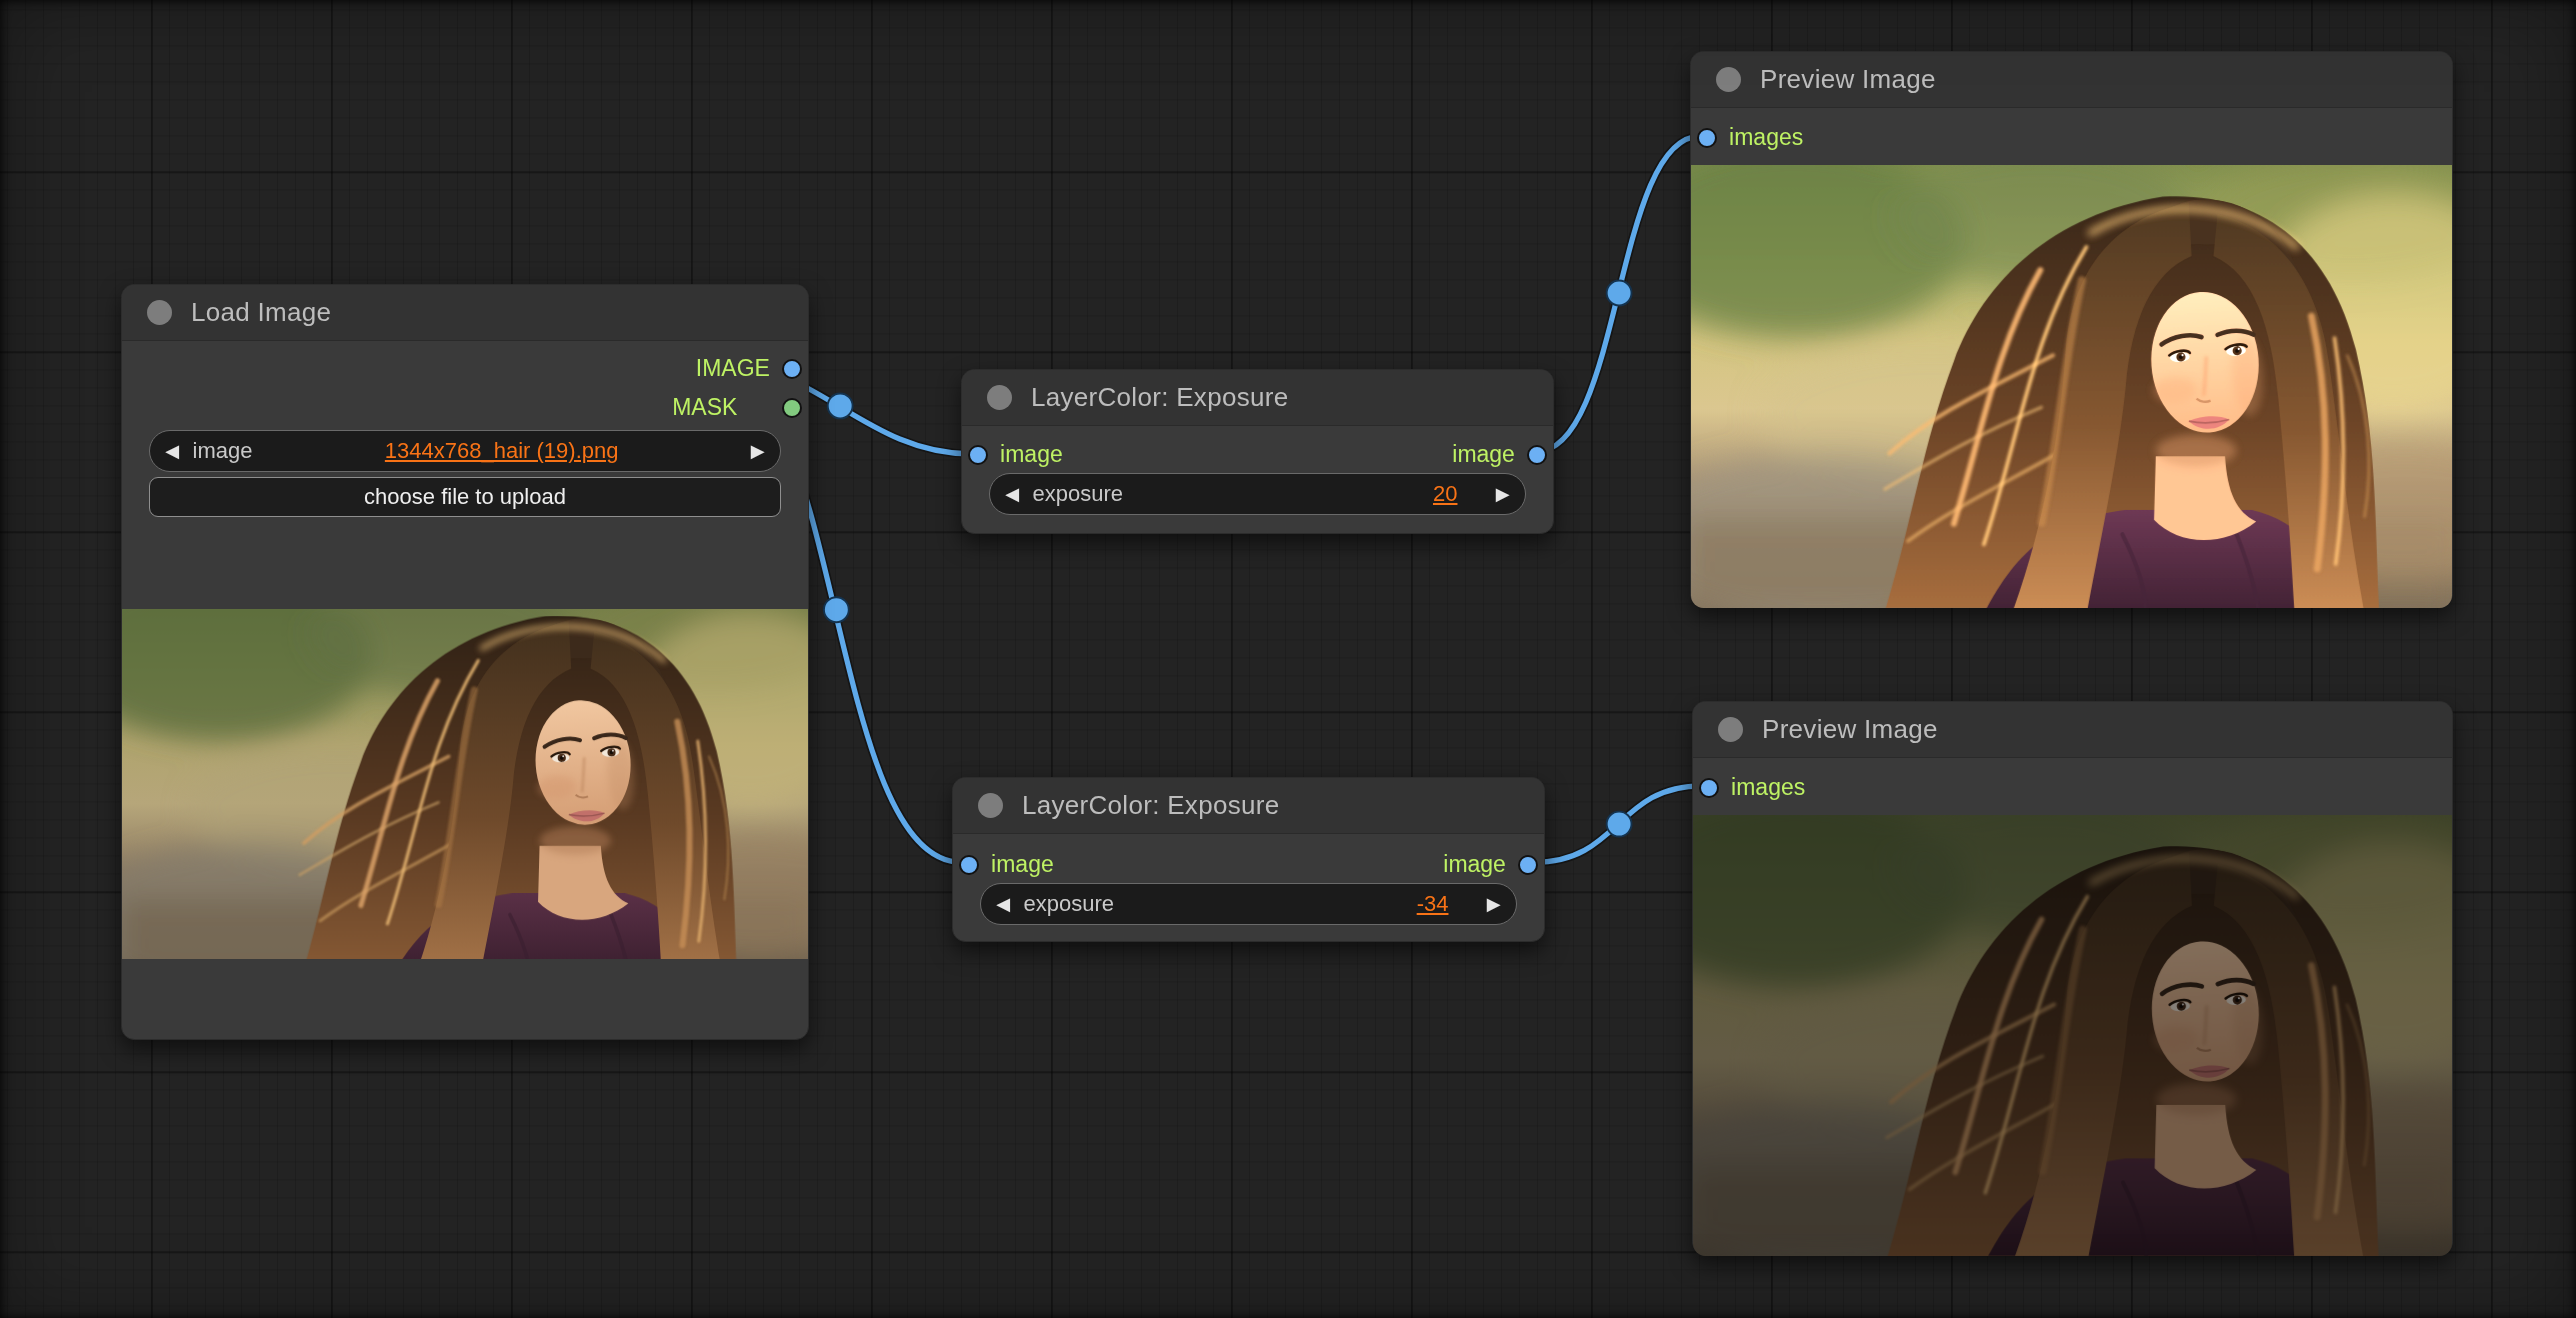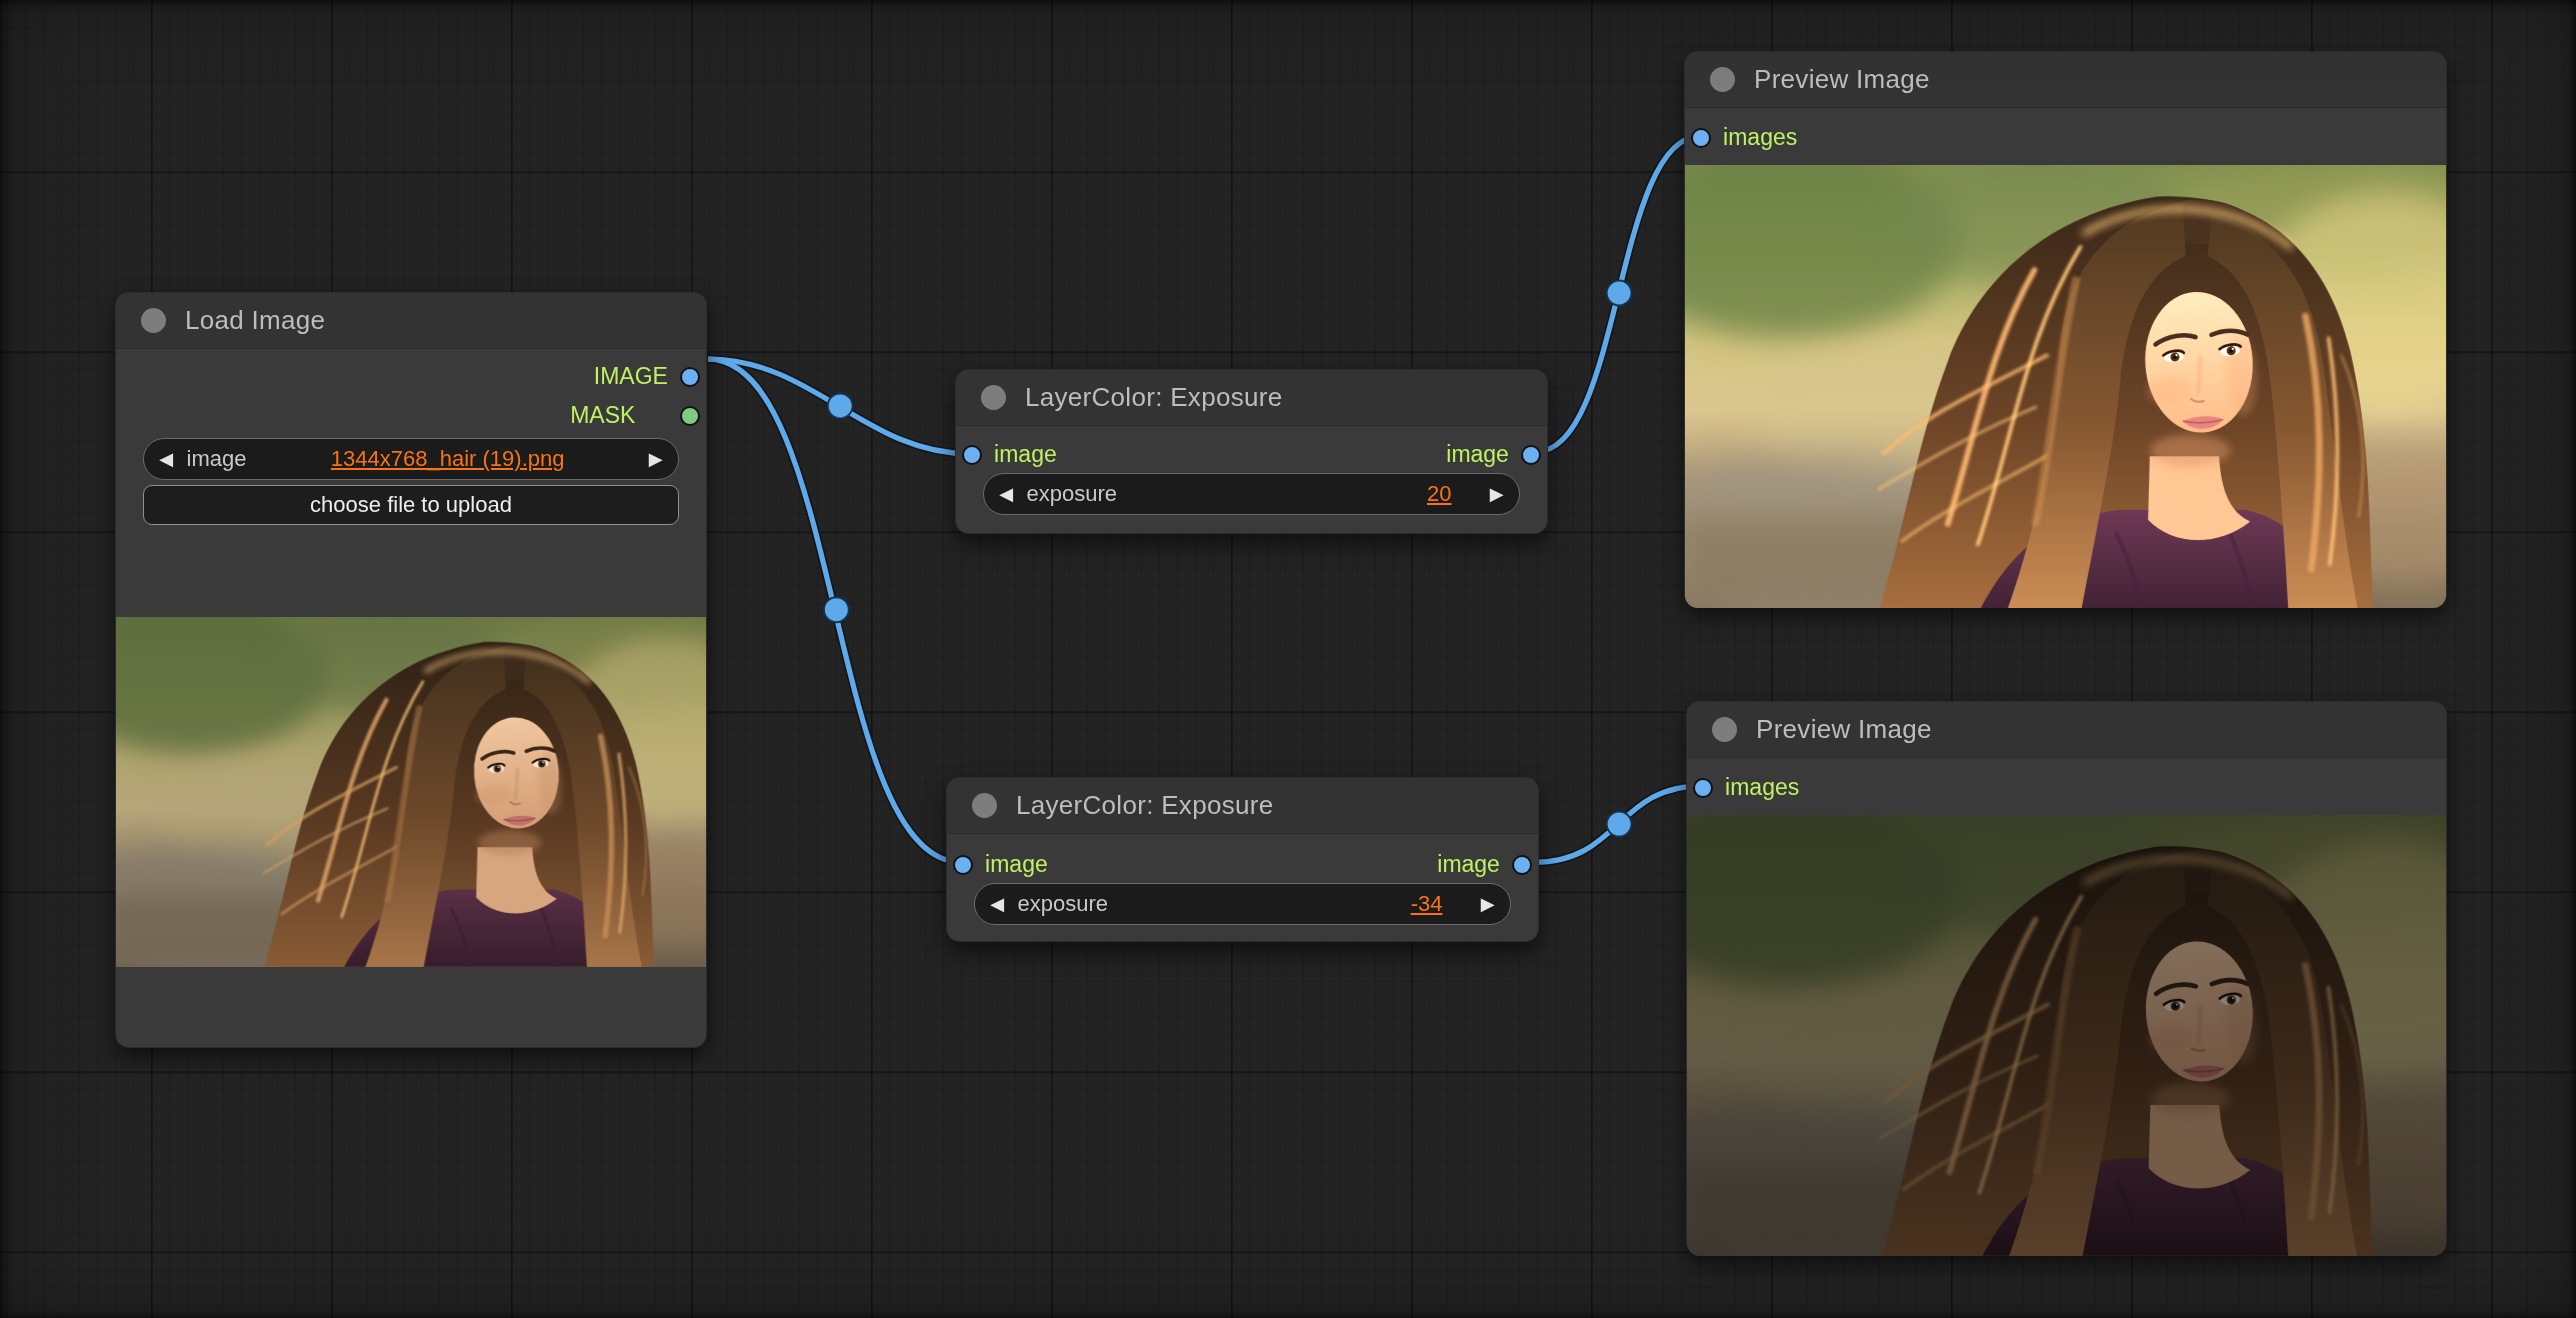--- a/index.html
+++ b/index.html
@@ -23,21 +23,21 @@
       linear-gradient(rgba(0,0,0,.13) 1px, transparent 1px),
       linear-gradient(90deg, rgba(0,0,0,.13) 1px, transparent 1px);
     background-size:180px 180px,180px 180px,18px 18px,18px 18px;
     background-position:-29px -8.6px;
   }
   .vignette{position:absolute;inset:0;z-index:6;pointer-events:none;
     box-shadow:inset 0 0 11.5px #000, inset 0 0 77px rgba(0,0,0,.35);}
   
   .node{position:absolute;z-index:2;background:var(--color-node-body);
     border:1px solid #2c2c2c;border-radius:13.4px;
-    box-shadow:0 9.6px 21px rgba(0,0,0,.55);box-sizing:border-box;}
+    box-shadow:0 9.6px 21px rgba(0,0,0,.55);box-sizing:border-box;margin-left:6px;}
   .node-header{position:absolute;left:0;right:0;top:0;height:56px;
     background:var(--color-node-header);border-radius:12.4px 12.4px 0 0;
     border-bottom:1.9px solid #2a2a2a;display:flex;align-items:center;
     padding-left:25px;gap:19px;box-sizing:border-box;}
   .title-dot{width:25px;height:25px;border-radius:50%;background:var(--color-title-dot);flex:0 0 auto;}
   .node-title{font-size:26px;color:#bdbdbd;letter-spacing:0.3px;white-space:nowrap;}
   .port-row{position:absolute;left:0;right:0;height:31px;display:flex;align-items:center;gap:12.4px;}
   .port-row.in{justify-content:flex-start;padding-left:5.7px;}
   .port-row.out{justify-content:flex-end;padding-right:5.7px;}
   .port-dot{width:20px;height:20px;border-radius:50%;box-sizing:border-box;
@@ -190,21 +190,21 @@
       <path d="M1603,901 C1693,901 1689,821 1779,821"></path>
     </g>
     <g style="fill:var(--color-link)" stroke="#14334f" stroke-width="2">
       <circle cx="878" cy="424" r="13"></circle>
       <circle cx="874" cy="637" r="13"></circle>
       <circle cx="1692" cy="306" r="13"></circle>
       <circle cx="1692" cy="861" r="13"></circle>
     </g>
   </svg>
 
-  <div class="node" style="left:115px;top:292px;width:592px;height:756px;">
+  <div class="node" style="left:115px;top:284px;width:688px;height:756px;">
     <div class="node-header">
       <span class="title-dot"></span>
       <span class="node-title">Load Image</span>
     </div>
     <div class="port-row out" style="top:68px;">
       <span class="port-label">IMAGE</span>
       <span class="port-dot image"></span>
     </div>
     <div class="port-row out" style="top:107px;gap:45px;">
       <span class="port-label">MASK</span>

